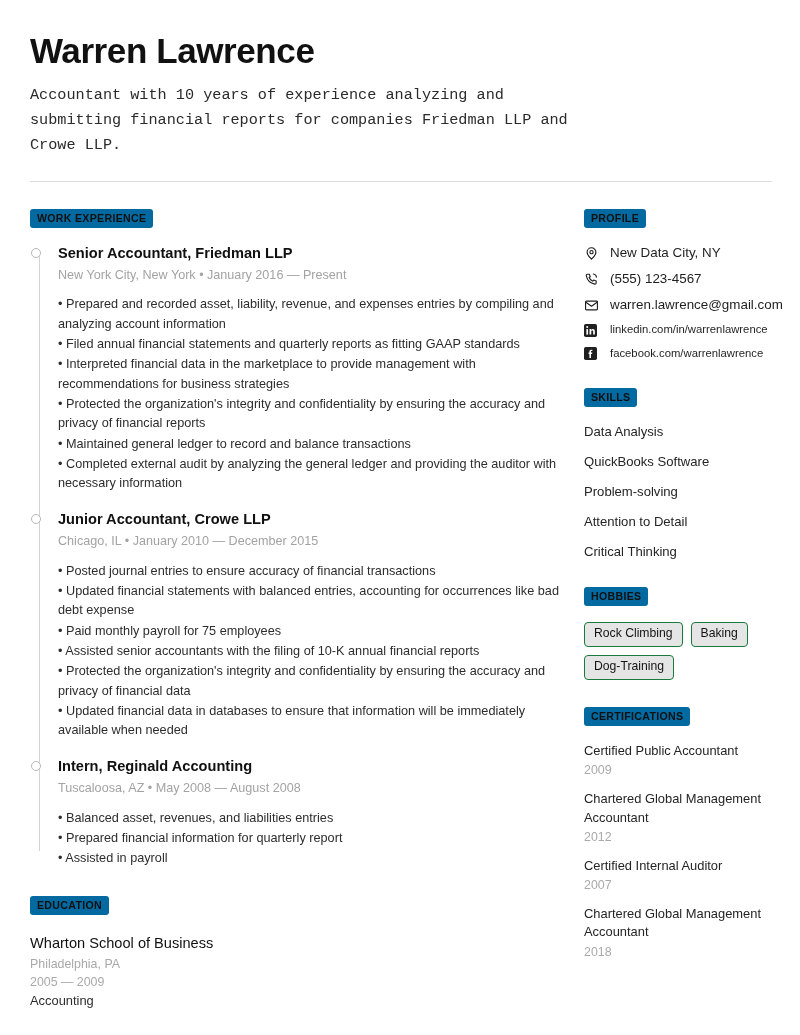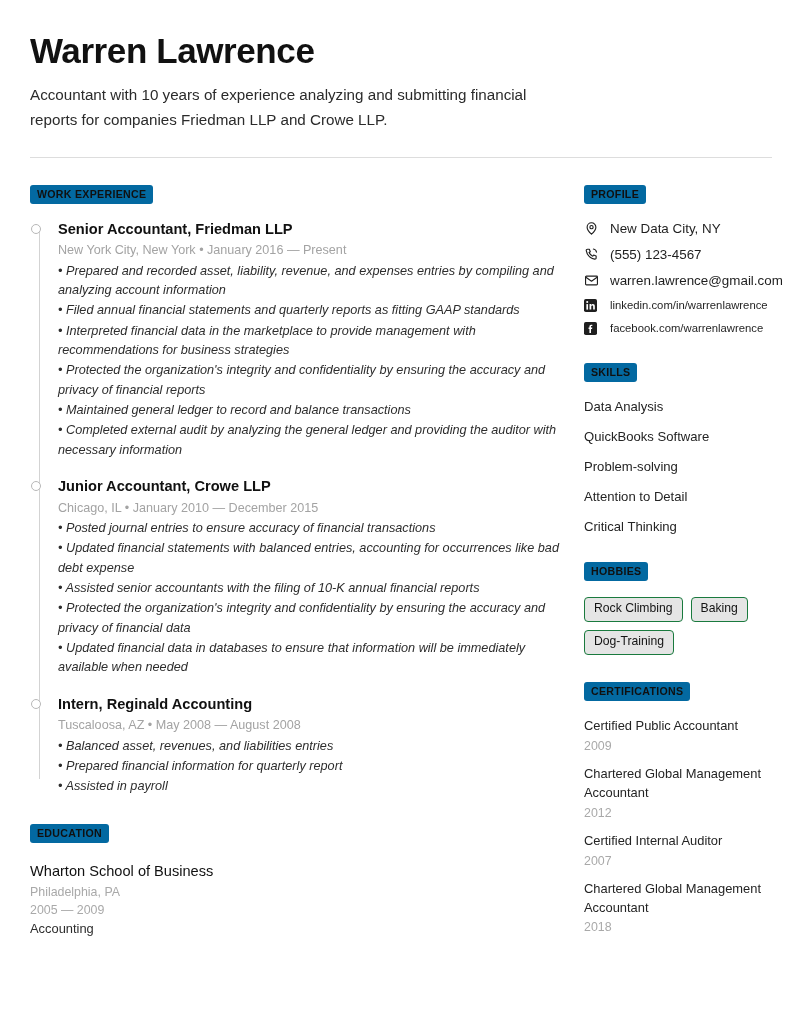--- a/index.html
+++ b/index.html
@@ -27,20 +27,21 @@
     letter-spacing: -0.4px;
     color: #111111;
     line-height: 1.18;
     margin-bottom: 12px;
   }
   .summary {
     font-size: 15.2px;
     line-height: 1.62;
     color: #2b2b2b;
     max-width: 545px;
+    font-family: Liberation Mono, monospace;
   }
   .divider {
     margin-top: 24px;
     height: 1px;
     background: #dddddd;
     width: 742px;
   }
 
   
   .columns {
@@ -92,21 +93,21 @@
     font-weight: bold;
     color: #111111;
     line-height: 1.35;
   }
   .job-meta {
     font-size: 12.6px;
     color: #a3a3a3;
     margin-top: 3px;
     line-height: 1.4;
   }
-  .bullets { margin-top: 2px; font-style: italic; }
+  .bullets { margin-top: 11px; }
   .bullet {
     font-size: 12.7px;
     line-height: 1.52;
     color: #2d2d2d;
     margin-bottom: 1px;
   }
 
   
   .edu-block { margin-top: 4px; }
   .edu-school {
@@ -214,20 +215,21 @@
                 <div class="bullet">• Completed external audit by analyzing the general ledger and providing the auditor with necessary information</div>
               </div>
             </div>
             <div class="tl-entry">
               <span class="tl-dot"></span>
               <div class="job-title">Junior Accountant, Crowe LLP</div>
               <div class="job-meta">Chicago, IL • January 2010 — December 2015</div>
               <div class="bullets">
                 <div class="bullet">• Posted journal entries to ensure accuracy of financial transactions</div>
                 <div class="bullet">• Updated financial statements with balanced entries, accounting for occurrences like bad debt expense</div>
+                <div class="bullet">• Paid monthly payroll for 75 employees</div>
                 <div class="bullet">• Assisted senior accountants with the filing of 10-K annual financial reports</div>
                 <div class="bullet">• Protected the organization's integrity and confidentiality by ensuring the accuracy and privacy of financial data</div>
                 <div class="bullet">• Updated financial data in databases to ensure that information will be immediately available when needed</div>
               </div>
             </div>
             <div class="tl-entry">
               <span class="tl-dot"></span>
               <div class="job-title">Intern, Reginald Accounting</div>
               <div class="job-meta">Tuscaloosa, AZ • May 2008 — August 2008</div>
               <div class="bullets">

